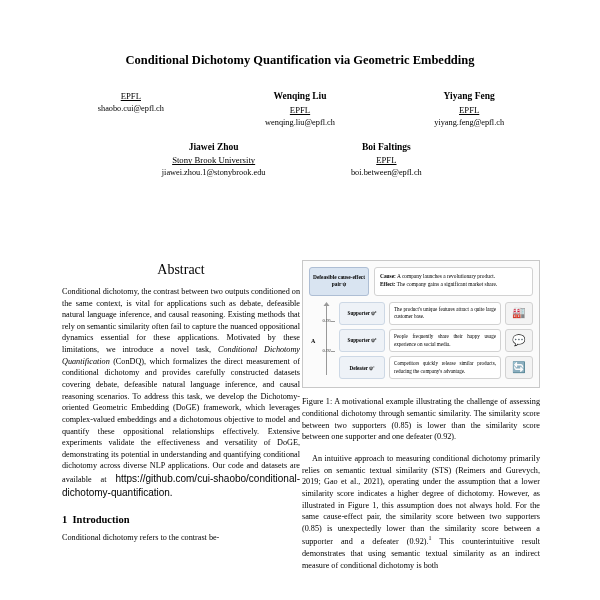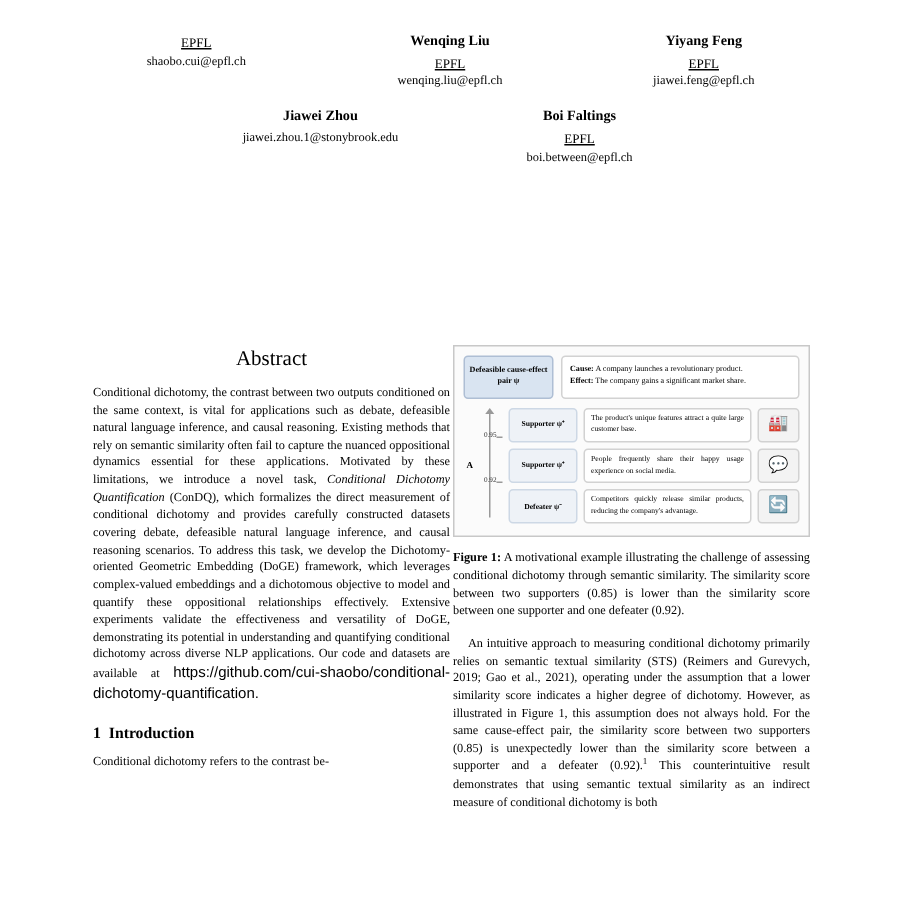--- a/index.html
+++ b/index.html
@@ -232,41 +232,43 @@
     border-right: 3px solid transparent;
     border-bottom: 4px solid #999;
     transform: translateX(-2.5px);
   }
 </style>
 </head>
 <body>
 
 <div class="page">
 
+  <div class="title">Conditional Dichotomy Quantification via Geometric Embedding</div>
 
   <div class="authors">
     <div class="author-row row1">
       <div class="author">
         <div class="aff">EPFL</div>
         <div class="email">shaobo.cui@epfl.ch</div>
       </div>
       <div class="author">
         <div class="name">Wenqing Liu</div>
         <div class="aff">EPFL</div>
         <div class="email">wenqing.liu@epfl.ch</div>
       </div>
       <div class="author">
         <div class="name">Yiyang Feng</div>
         <div class="aff">EPFL</div>
-        <div class="email">jiawei.feng@epfl.ch</div>
+        <div class="email">yiyang.feng@epfl.ch</div>
       </div>
     </div>
     <div class="author-row row2">
       <div class="author">
         <div class="name">Jiawei Zhou</div>
+        <div class="aff">Stony Brook University</div>
         <div class="email">jiawei.zhou.1@stonybrook.edu</div>
       </div>
       <div class="author">
         <div class="name">Boi Faltings</div>
         <div class="aff">EPFL</div>
         <div class="email">boi.between@epfl.ch</div>
       </div>
     </div>
   </div>
 
@@ -316,20 +318,20 @@
             <div class="frow">
               <div class="rtag">Defeater ψ⁻</div>
               <div class="rtext">Competitors quickly release similar products, reducing the company's advantage.</div>
               <div class="ricon">🔄</div>
             </div>
           </div>
         </div>
       </div>
 
       <div class="fig-caption">
-        <span style="font-weight:bold;">Figure 1:</span><span> A motivational example illustrating the challenge of assessing conditional dichotomy through semantic similarity. The similarity score between two supporters (0.85) is lower than the similarity score between one supporter and one defeater (0.92).</span>
+        <span style="font-weight:normal;">Figure 1:</span><span> A motivational example illustrating the challenge of assessing conditional dichotomy through semantic similarity. The similarity score between two supporters (0.85) is lower than the similarity score between one supporter and one defeater (0.92).</span>
       </div>
 
       <p style="margin-top:10px;"><span>An intuitive approach to measuring conditional dichotomy primarily relies on semantic textual similarity (STS) (Reimers and Gurevych, 2019; Gao et al., 2021), operating under the assumption that a lower similarity score indicates a higher degree of dichotomy. However, as illustrated in Figure 1, this assumption does not always hold. For the same cause-effect pair, the similarity score between two supporters (0.85) is unexpectedly lower than the similarity score between a supporter and a defeater (0.92).</span><span class="sup">1</span><span> This counterintuitive result demonstrates that using semantic textual similarity as an indirect measure of conditional dichotomy is both</span></p>
 
     </div>
   </div>
 </div>
 
 </body></html>

